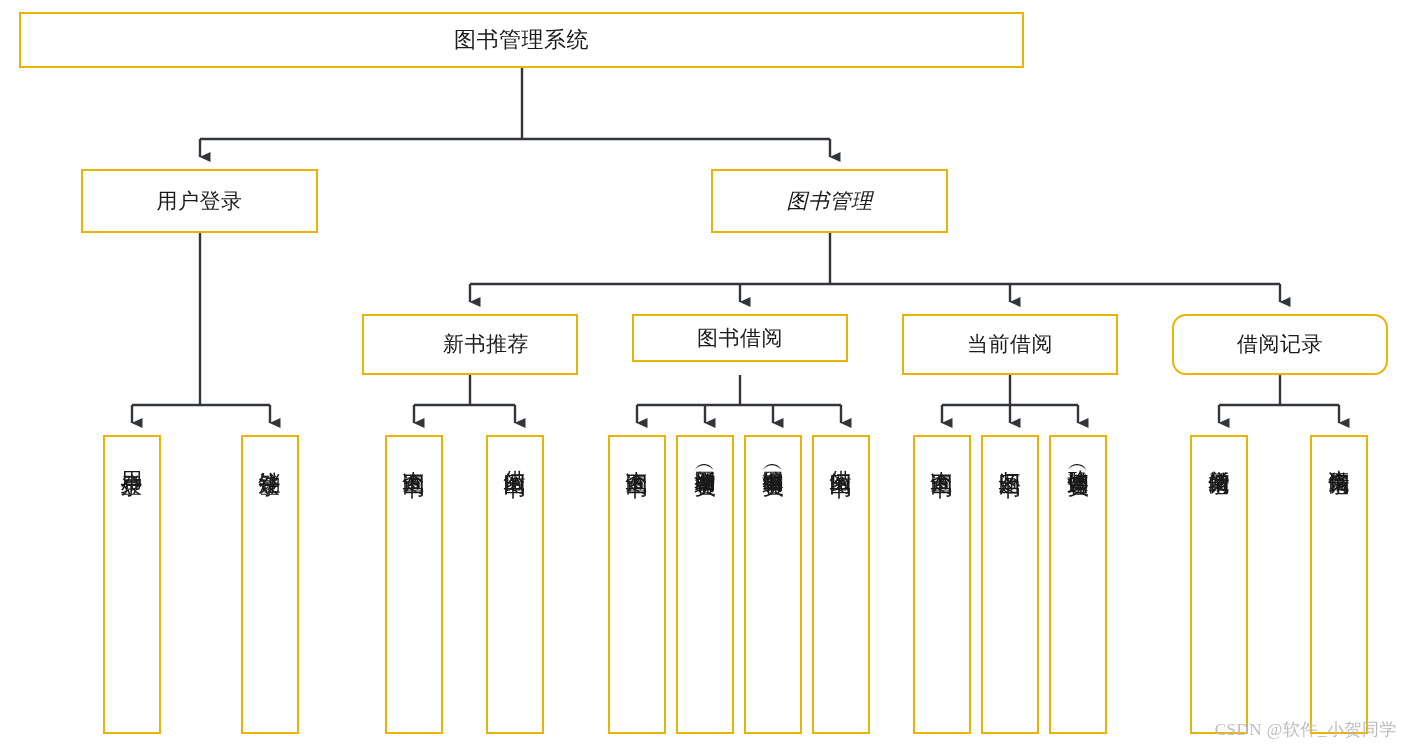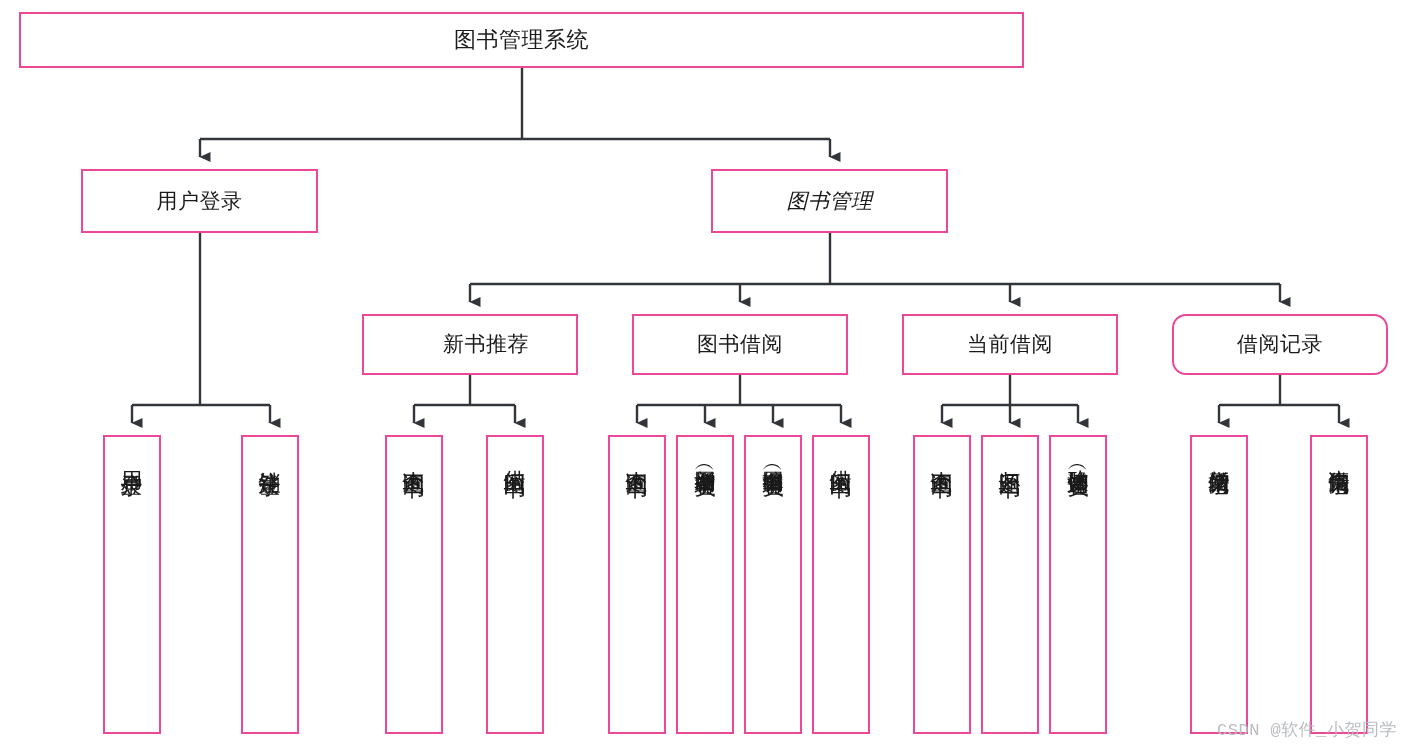--- a/index.html
+++ b/index.html
@@ -23,21 +23,21 @@
     left: 0;
     top: 0;
     width: 1405px;
     height: 747px;
     pointer-events: none;
   }
   .node {
     position: absolute;
     box-sizing: border-box;
     background: #ffffff;
-    border: 2px solid #ec4899;
+    border: 2px solid #eab308;
     display: flex;
     align-items: center;
     justify-content: center;
     color: #1a1a1a;
     z-index: 2;
   }
   .node .label {
     display: block;
     text-align: center;
     line-height: 1.18;
@@ -70,21 +70,21 @@
   }
   #watermark {
     position: absolute;
     right: 8px;
     bottom: 6px;
     font-size: 17px;
     color: #b9bcc0;
     letter-spacing: 0.5px;
     z-index: 5;
     white-space: nowrap;
-    font-family: Liberation Mono, monospace;
+    font-family: Liberation Serif, serif;
     margin-top: 10px;
   }
 </style>
 </head>
 <body>
 
 <div id="canvas">
   <svg id="edges" viewBox="0 0 1405 747" xmlns="http://www.w3.org/2000/svg">
     <defs>
       <marker id="arrow" viewBox="0 0 12 12" refX="6" refY="10.5" markerWidth="12" markerHeight="12" orient="auto-start-reverse" markerUnits="userSpaceOnUse">
@@ -134,21 +134,21 @@
       </div>
       <div class="node h" style="left: 81px; top: 169px; width: 237px; height: 64px;">
         <span class="label">用户登录</span>
       </div>
       <div class="node h" style="left: 711px; top: 169px; width: 237px; height: 64px; font-style: italic;">
         <span class="label">图书管理</span>
       </div>
       <div class="node h" style="left: 362px; top: 314px; width: 216px; height: 61px; padding-left: 32px;">
         <span class="label">新书推荐</span>
       </div>
-      <div class="node h" style="left: 632px; top: 314px; width: 216px; height: 61px;">
+      <div class="node h" style="left: 632px; top: 314px; width: 216px; height: 48px;">
         <span class="label">图书借阅</span>
       </div>
       <div class="node h" style="left: 902px; top: 314px; width: 216px; height: 61px;">
         <span class="label">当前借阅</span>
       </div>
       <div class="node h" style="left: 1172px; top: 314px; width: 216px; height: 61px; border-radius: 14px;">
         <span class="label">借阅记录</span>
       </div>
       <div class="node v" style="left: 103px; top: 435px; width: 58px; height: 299px;">
         <span class="label">用户登录</span>

